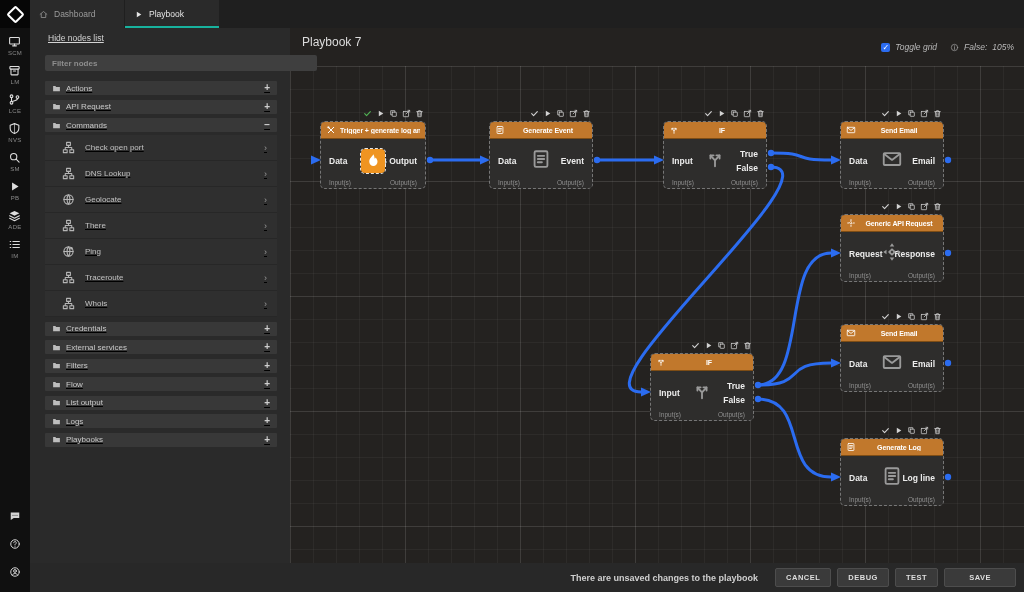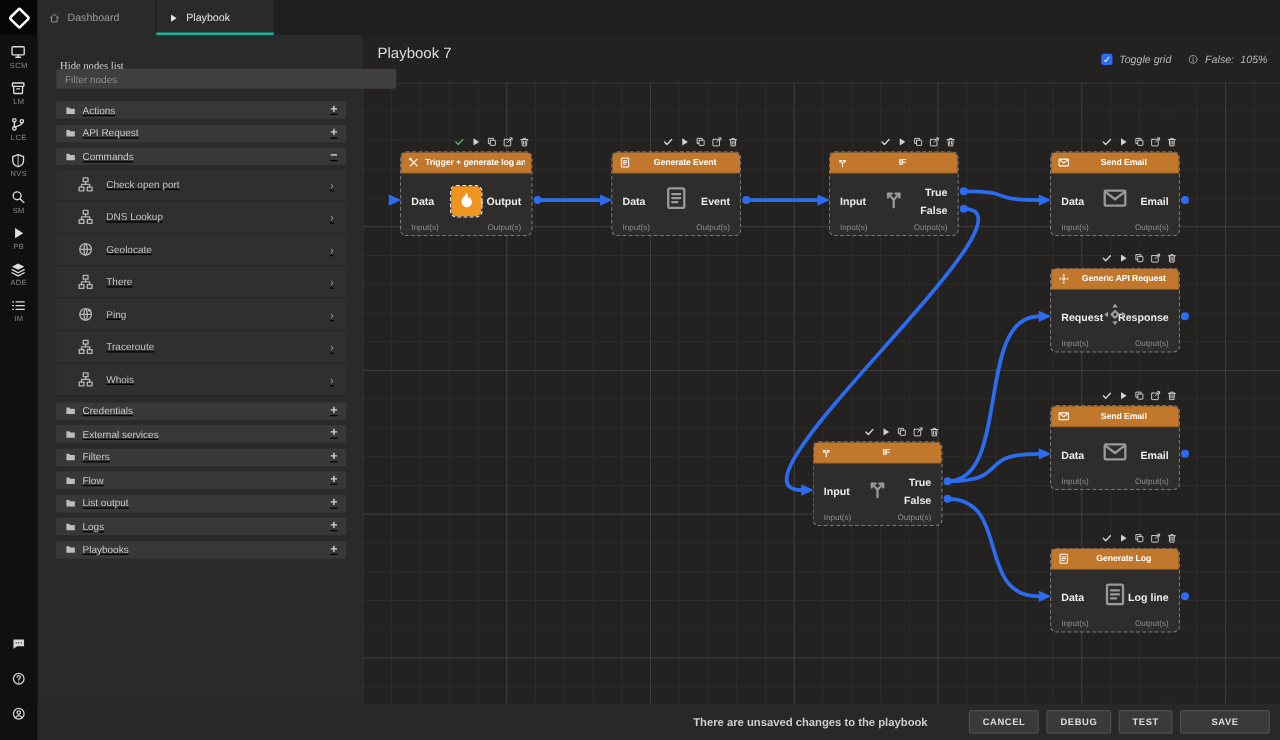--- a/index.html
+++ b/index.html
@@ -21,23 +21,23 @@
   .rail{position:absolute;top:28px;left:0;bottom:0;width:30px;background:#101010;display:flex;flex-direction:column;
         align-items:center;padding-top:7px;box-sizing:border-box;z-index:35;}
   .rail-item{display:flex;flex-direction:column;align-items:center;gap:2px;margin-bottom:8px;color:#dedede;cursor:pointer;}
   .rail-label{font-size:6px;color:#8a8a8a;letter-spacing:.3px;}
   .rail-spacer{flex:1;}
   .rail-foot{display:flex;flex-direction:column;gap:10px;margin-bottom:10px;color:#d6d6d6;}
   .rail-foot .icn{cursor:pointer;}
 
   
   .sidebar{position:absolute;left:30px;top:28px;width:260px;bottom:29px;background:#2a2a2a;z-index:30;}
-  .hide-link{position:absolute;left:18px;top:19px;font-size:8.5px;color:#d4d4d4;text-decoration:underline;cursor:pointer;font-family:Liberation Serif, serif;}
+  .hide-link{position:absolute;left:18px;top:5px;font-size:8.5px;color:#d4d4d4;text-decoration:underline;cursor:pointer;}
   .filter{position:absolute;left:15px;top:27px;width:272px;height:16px;background:#3f3f3f;border:none;border-radius:2px;
-          color:#ddd;font-size:8px;padding:0 7px;box-sizing:border-box;outline:none;}
+          color:#ddd;font-size:8px;padding:0 7px;box-sizing:border-box;outline:none;font-weight:bold;}
   .filter::placeholder{color:#8e8e8e;}
   .cats{position:absolute;left:15px;top:53px;width:232px;text-decoration:underline;}
   .cat{height:14px;background:#383838;display:flex;align-items:center;gap:5px;padding:0 7px;margin-bottom:4.5px;
        font-size:8px;color:#c9c9c9;cursor:pointer;border-radius:1px;}
   .cat .icn{color:#bdbdbd;}
   .cat .sign{margin-left:auto;font-size:10px;line-height:10px;color:#cfcfcf;font-weight:bold;}
   .subwrap{margin:-1.5px 0 4.5px 0;}
   .sub{height:25px;background:#2f2f2f;border-bottom:1px solid #272727;display:flex;align-items:center;gap:10px;
        padding:0 10px 0 17px;font-size:8px;color:#c2c2c2;cursor:pointer;}
   .sub .icn{color:#b5b5b5;}
@@ -73,21 +73,21 @@
   .plabel{position:absolute;font-size:8.5px;font-weight:bold;color:#ececec;line-height:10px;}
   .pin{left:8px;} .pout{right:8px;text-align:right;}
   .iolabel{position:absolute;bottom:3px;font-size:6.5px;color:#8f8f8f;}
   .il{left:8px;} .ir{right:8px;}
   .cicon{position:absolute;left:50%;top:22px;transform:translate(-50%,-50%);color:#9a9a9a;}
   .pbsq{position:absolute;left:50%;top:22px;transform:translate(-50%,-50%);width:24px;height:24px;background:#ef9421;
         border-radius:4px;outline:1px dashed #e8e8e8;display:flex;align-items:center;justify-content:center;}
 
   
   .footer{position:absolute;left:30px;right:0;bottom:0;height:29px;background:#282828;display:flex;align-items:center;
-          justify-content:flex-end;gap:24px;padding:0 8px;box-sizing:border-box;z-index:40;}
+          justify-content:flex-end;gap:8px;padding:0 8px;box-sizing:border-box;z-index:40;}
   .footer-msg{font-size:9px;font-weight:bold;color:#cfcfcf;margin-right:9px;}
   .fbtn{background:#3a3a3a;border:1px solid #4d4d4d;border-radius:2px;color:#dedede;font-size:7.5px;font-weight:bold;
         letter-spacing:.5px;padding:4px 10px;cursor:pointer;font-family:inherit;}
   .fbtn.wide{padding:1px 24px;}
 </style>
 </head>
 <body>
 
 <div class="app">
 

